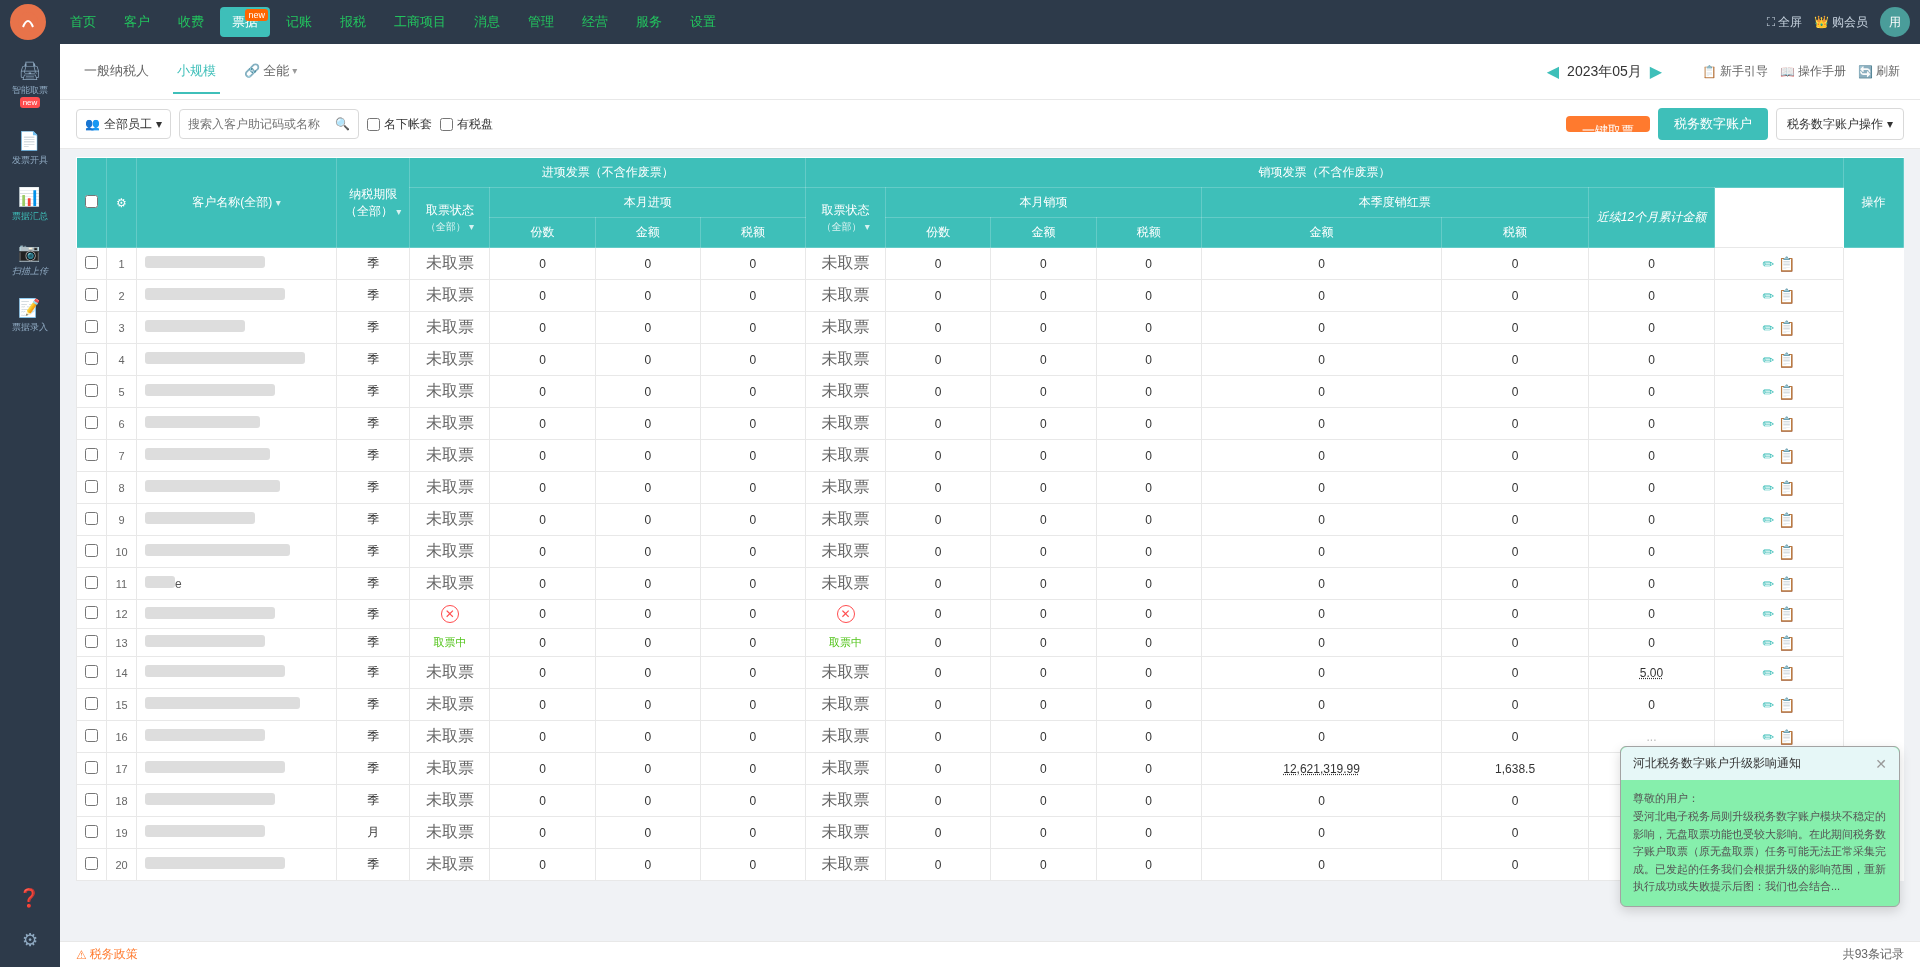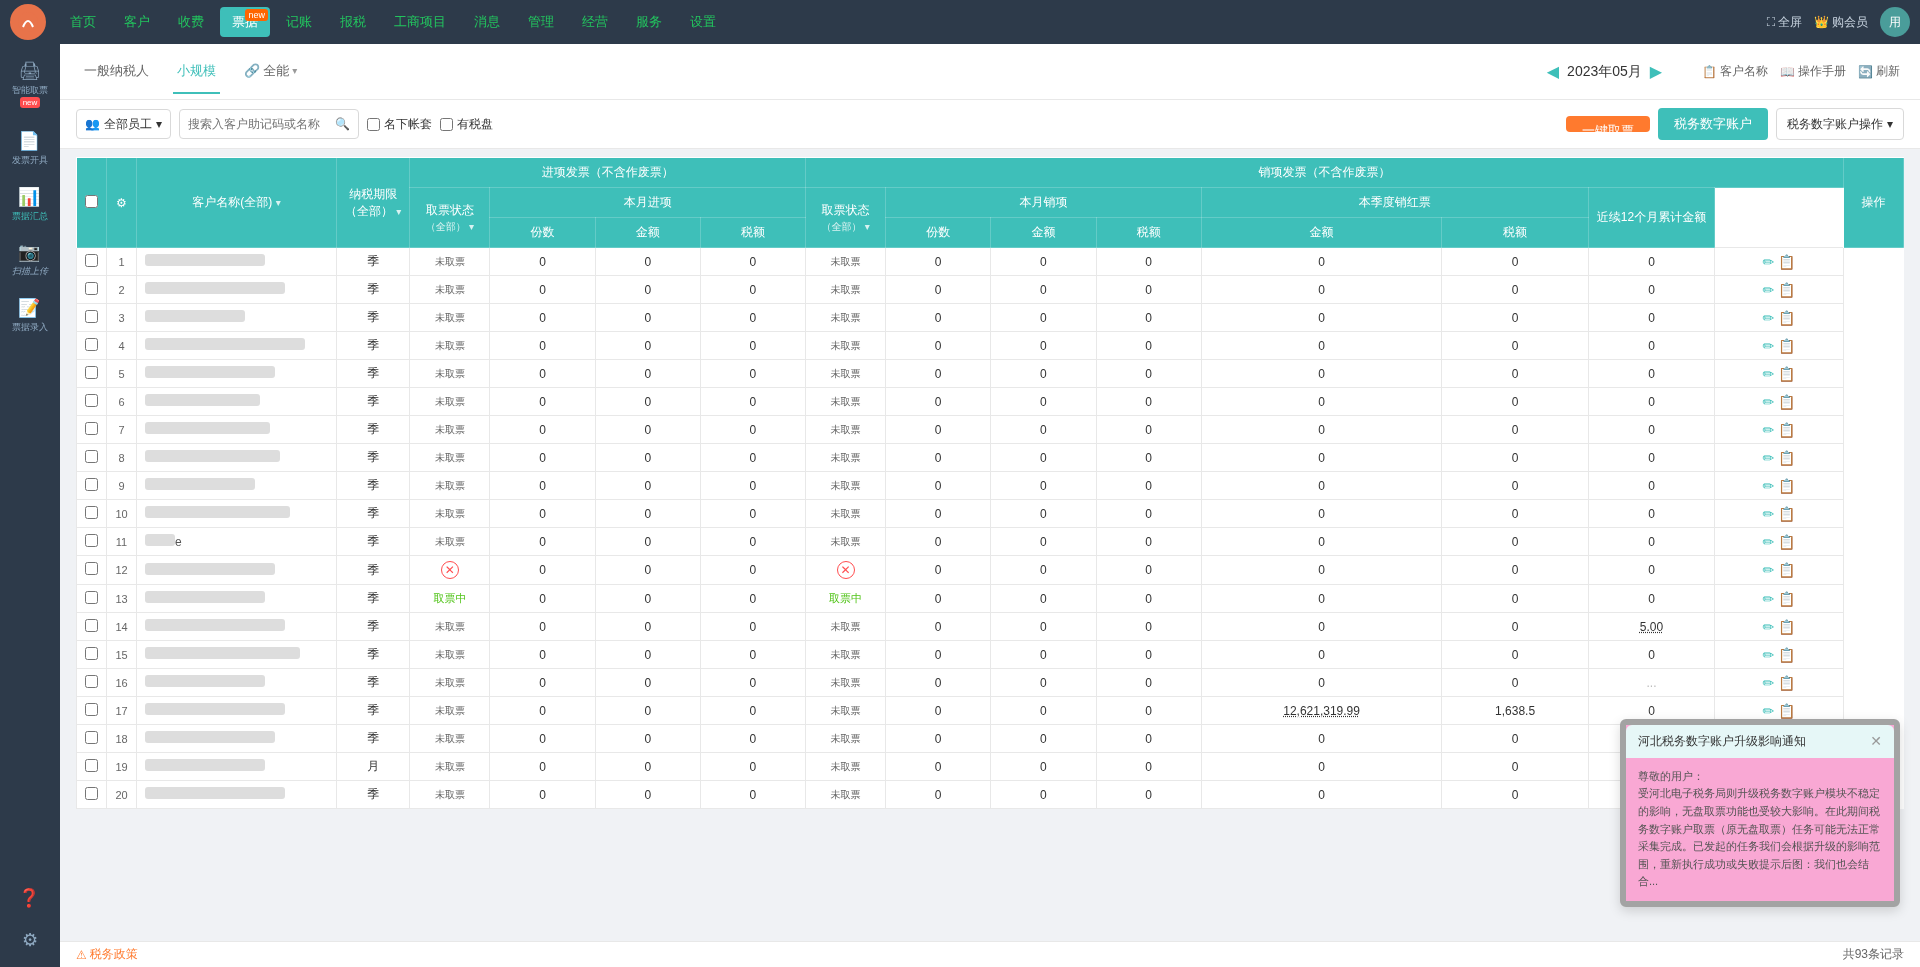--- a/index.html
+++ b/index.html
@@ -49,31 +49,31 @@
     .btn-dropdown { background: white; color: #333; border: 1px solid #d9d9d9; padding: 6px 10px; border-radius: 4px; cursor: pointer; font-size: 12px; height: 32px; display: flex; align-items: center; gap: 4px; }
 
     
     .table-container { flex: 1; overflow: auto; padding: 8px 16px; }
     table { width: 100%; border-collapse: collapse; background: white; font-size: 12px; }
     thead tr th { background: #3ebfb9; color: white; padding: 6px 8px; text-align: center; border: 1px solid rgba(255,255,255,0.2); white-space: nowrap; font-weight: normal; }
     tbody tr td { padding: 5px 8px; text-align: center; border: 1px solid #e8e8e8; color: #333; white-space: nowrap; }
     tbody tr td:nth-child(3) { text-align: left; max-width: 200px; overflow: hidden; }
     .blurred { background: #ddd; border-radius: 3px; height: 12px; display: inline-block; min-width: 80px; }
     .blurred-xs { background: #ddd; border-radius: 3px; height: 12px; display: inline-block; min-width: 30px; }
-    .status-tag { font-size: 10px; color: #666; }
+    .status-tag { font-size: 16px; color: #666; }
     .status-error { display: inline-flex; align-items: center; justify-content: center; width: 18px; height: 18px; border-radius: 50%; border: 1.5px solid #ff4d4f; color: #ff4d4f; font-size: 12px; }
     .status-fetching { color: #52c41a; font-size: 11px; }
     .action-icons { display: flex; gap: 4px; justify-content: center; align-items: center; }
     .action-icon { cursor: pointer; color: #3ebfb9; font-size: 14px; }
     .highlight-val { color: #333; text-decoration: underline; text-decoration-style: dotted; }
     .col-number { color: #333; }
     .row-num { color: #666; font-size: 11px; }
 
     
-    .notification-popup { position: fixed; right: 20px; bottom: 60px; width: 280px; background: #f9a8d4; border: 6px solid #a3a3a3; border-radius: 6px; box-shadow: 0 4px 12px rgba(0,0,0,0.15); z-index: 100; }
+    .notification-popup { position: fixed; right: 20px; bottom: 60px; width: 280px; background: #86efac; border: 1px solid #a3a3a3; border-radius: 6px; box-shadow: 0 4px 12px rgba(0,0,0,0.15); z-index: 100; }
     .notification-header { background: #e6f7f7; padding: 8px 12px; display: flex; align-items: center; justify-content: space-between; border-radius: 6px 6px 0 0; font-size: 12px; font-weight: 500; color: #333; }
     .notification-body { padding: 10px 12px; font-size: 11px; color: #555; line-height: 1.6; max-height: 180px; overflow-y: auto; }
     .notification-close { cursor: pointer; color: #999; font-size: 14px; }
 
     
     .bottom-bar { background: white; padding: 4px 16px; border-top: 1px solid #e8e8e8; display: flex; align-items: center; gap: 8px; font-size: 12px; color: #666; }
     .bottom-bar .tax-link { color: #ff7a2e; cursor: pointer; display: flex; align-items: center; gap: 3px; }
   </style>
 </head>
 <body>
@@ -152,21 +152,21 @@
         <span style="font-size:10px;color:#999;">▾</span>
       </div>
       <div class="period-nav">
         <span class="arrow">◀</span>
         <span>2023年05月</span>
         <span class="arrow">▶</span>
       </div>
       <div class="top-right-actions">
         <span>
           <span>📋</span>
-          <span>客户名称</span>
+          <span>新手引导</span>
         </span>
         <span>
           <span>📖</span>
           <span>操作手册</span>
         </span>
         <span>
           <span>🔄</span>
           <span>刷新</span>
         </span>
       </div>
@@ -226,21 +226,21 @@
               取票状态<br><span style="font-size:10px;opacity:0.8;">（全部）</span>
               <span style="font-size:10px;opacity:0.8;">▾</span>
             </th>
             <th colspan="3">本月进项</th>
             <th rowspan="2" style="width:80px;">
               取票状态<br><span style="font-size:10px;opacity:0.8;">（全部）</span>
               <span style="font-size:10px;opacity:0.8;">▾</span>
             </th>
             <th colspan="3">本月销项</th>
             <th colspan="2">本季度销红票</th>
-            <th rowspan="2" style="width:100px;">近续12个月累计金额</th>
+            <th rowspan="2" style="width:100px;font-style:italic;">近续12个月累计金额</th>
           </tr>
           <tr>
             <th>份数</th>
             <th>金额</th>
             <th>税额</th>
             <th>份数</th>
             <th>金额</th>
             <th>税额</th>
             <th>金额</th>
             <th>税额</th>

